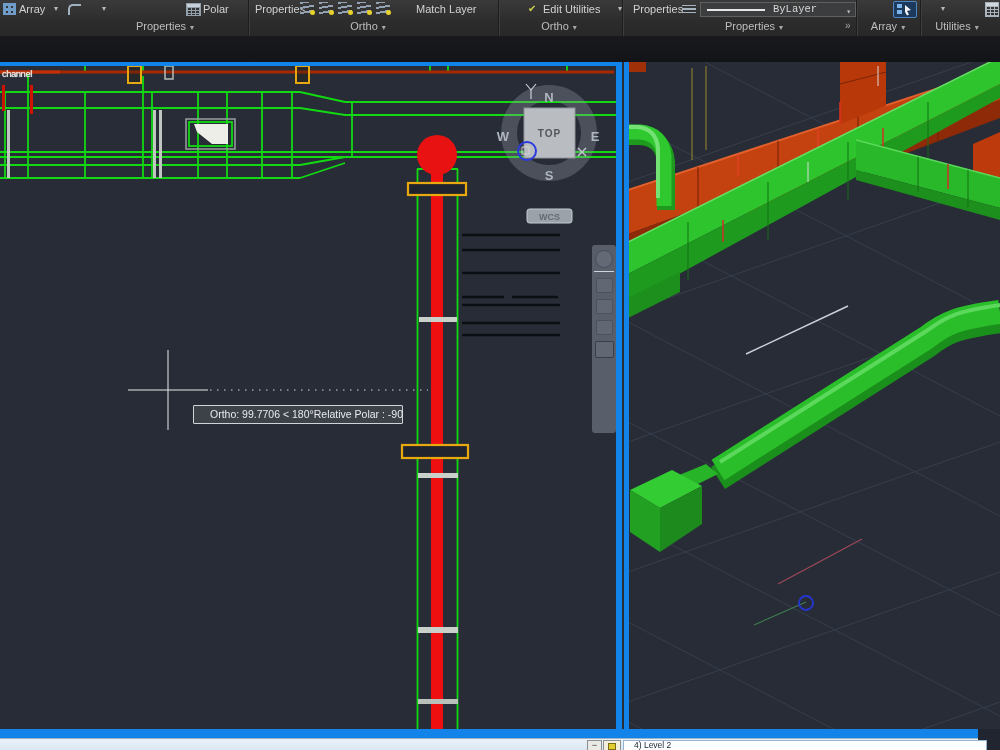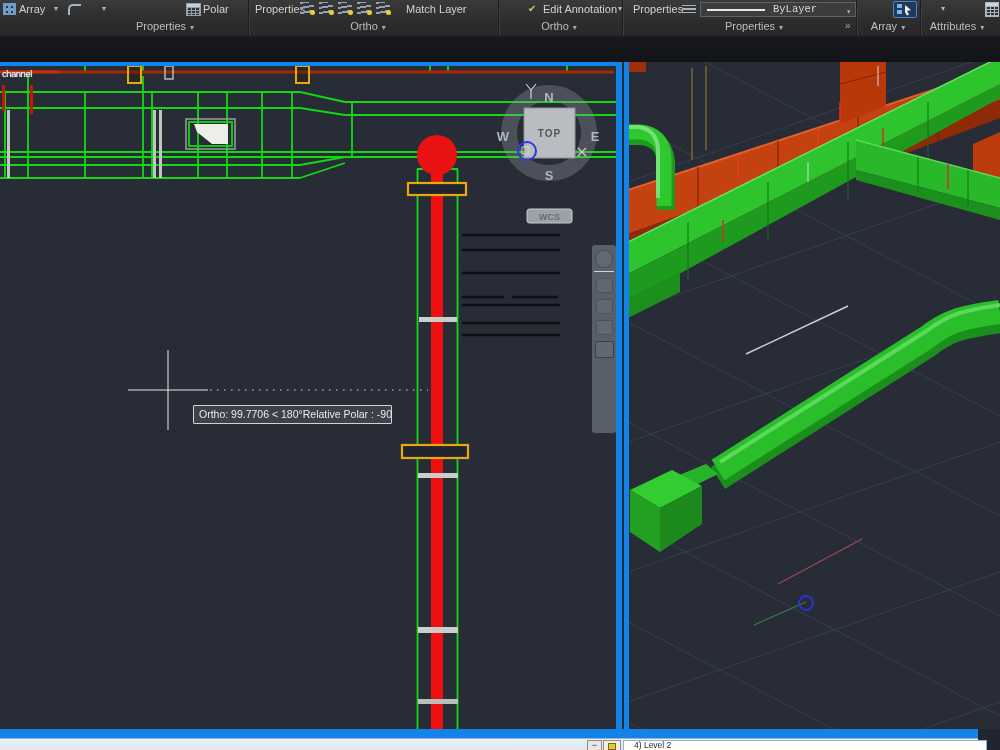--- a/index.html
+++ b/index.html
@@ -45,21 +45,21 @@
   .expand{position:absolute;top:20px;font-size:10px;color:#a8a8a8;}
   
   .gapstrip{left:0;top:37px;width:1000px;height:25px;background:linear-gradient(#17191d,#121418);}
   
   .vp2d{left:0;top:62px;width:622px;height:676px;background:#272c37;}
   .vp2d .btop{position:absolute;left:0;top:0;width:622px;height:4px;background:#1283e8;}
   .vp2d .bright{position:absolute;left:616px;top:0;width:6px;height:676px;background:#1283e8;}
   .vp3d{left:622px;top:62px;width:378px;height:688px;background:#272c37;}
   .vp3d .bleft{position:absolute;left:2px;top:0;width:5px;height:688px;background:#1283e8;}
   .tooltip{position:absolute;left:193px;top:343px;width:192px;height:17px;background:#3d4248;
-     border:1px solid #cfd4da;color:#e7eaee;font-size:10.5px;line-height:17px;padding-left:5px;
+     border:1px solid #cfd4da;color:#e7eaee;font-size:10.5px;line-height:17px;padding-left:16px;
      white-space:nowrap;border-radius:1px;}
   .dwglabel{position:absolute;left:2px;top:6px;color:#e4e4e2;font-size:9.5px;letter-spacing:-0.5px;
      text-shadow:0 0 1px #fff;}
   
   .navbar{position:absolute;left:592px;top:183px;width:24px;height:188px;
      background:rgba(162,170,182,.40);border-radius:3px;}
   .navbar .wheel{width:16px;height:16px;margin:5px auto 3px;border:1px solid rgba(55,60,70,.6);
      border-radius:50%;background:rgba(120,128,140,.35);}
   .navbar .nvdiv{height:1px;margin:2px 2px;background:rgba(250,252,255,.75);}
   .navbar .nico{width:15px;height:13px;margin:6px auto;border:1px solid rgba(55,60,70,.5);
@@ -89,23 +89,23 @@
     <span class="rtxt" style="left:19px">Array</span>
     <span class="caret" style="left:54px">▾</span>
     <span class="filleticon" style="left:68px"></span>
     <span class="caret" style="left:102px">▾</span>
     <span class="tableicon" style="left:186px"></span>
     <span class="rtxt" style="left:203px">Polar</span>
     <span class="rtxt" style="left:255px">Properties</span>
     <span class="rtxt" style="left:300px;top:2px">
       <span class="layericon"></span><span class="layericon"></span><span class="layericon"></span><span class="layericon"></span><span class="layericon"></span>
     </span>
-    <span class="rtxt" style="left:406px">Match Layer</span>
+    <span class="rtxt" style="left:416px">Match Layer</span>
     <span class="checkicon" style="left:528px">✔</span>
-    <span class="rtxt" style="left:543px">Edit Annotation</span>
+    <span class="rtxt" style="left:543px">Edit Utilities</span>
     <span class="caret" style="left:618px">▾</span>
     <span class="rtxt" style="left:633px">Properties</span>
     <span class="linesicon" style="left:682px"></span>
     <div class="bylayer">
       <span class="ln"></span>
       <span class="bl-t">ByLayer</span>
       <span class="bl-c">▾</span>
     </div>
     <div class="grpbtn">
       <svg width="22" height="15">
@@ -116,21 +116,21 @@
     </div>
     <span class="caret" style="left:941px">▾</span>
     <span class="calcicon" style="left:985px"></span>
 
     <div class="p-label" style="left:100px;width:130px"><span>Properties</span><span class="caret2">▾</span></div>
     <div class="p-label" style="left:303px;width:130px"><span>Ortho</span><span class="caret2">▾</span></div>
     <div class="p-label" style="left:500px;width:118px"><span>Ortho</span><span class="caret2">▾</span></div>
     <div class="p-label" style="left:680px;width:148px"><span>Properties</span><span class="caret2">▾</span></div>
     <span class="expand" style="left:845px">»</span>
     <div class="p-label" style="left:856px;width:64px"><span>Array</span><span class="caret2">▾</span></div>
-    <div class="p-label" style="left:921px;width:72px"><span>Attributes</span><span class="caret2">▾</span></div>
+    <div class="p-label" style="left:921px;width:72px"><span>Utilities</span><span class="caret2">▾</span></div>
 
     <div class="sep" style="left:248px"></div>
     <div class="sep" style="left:498px"></div>
     <div class="sep" style="left:622px"></div>
     <div class="sep" style="left:856px"></div>
     <div class="sep" style="left:920px"></div>
   </div>
 
   <div class="abs gapstrip"></div>
 

